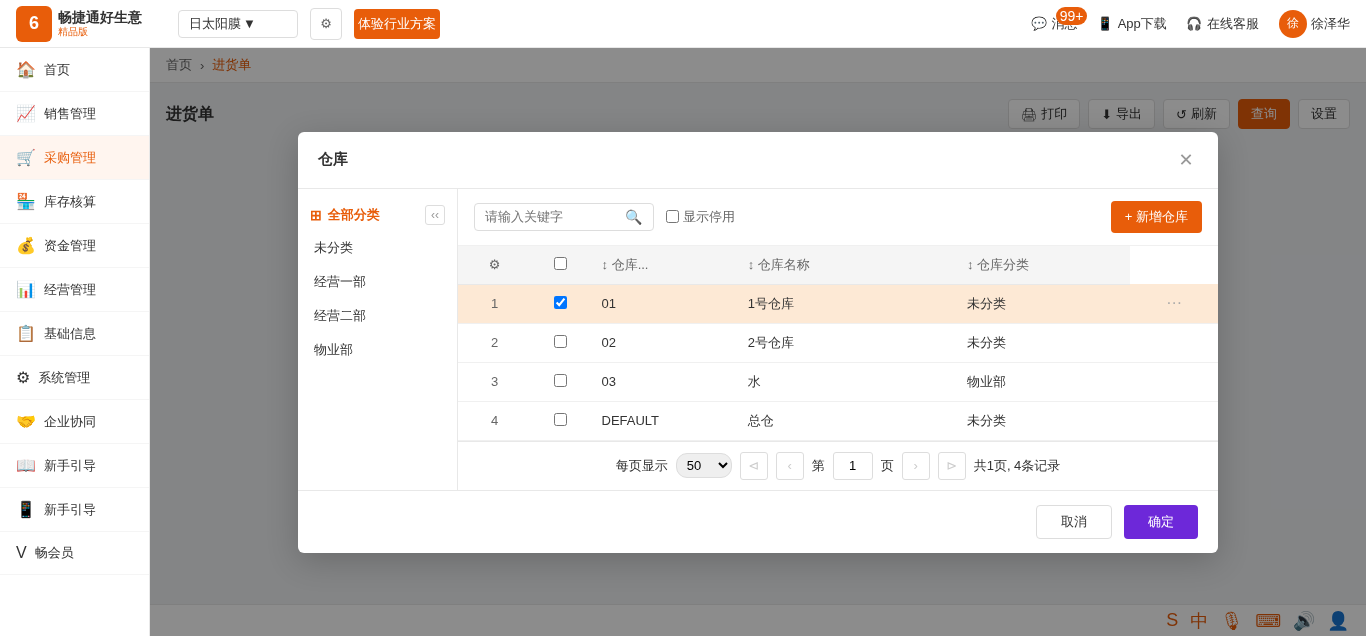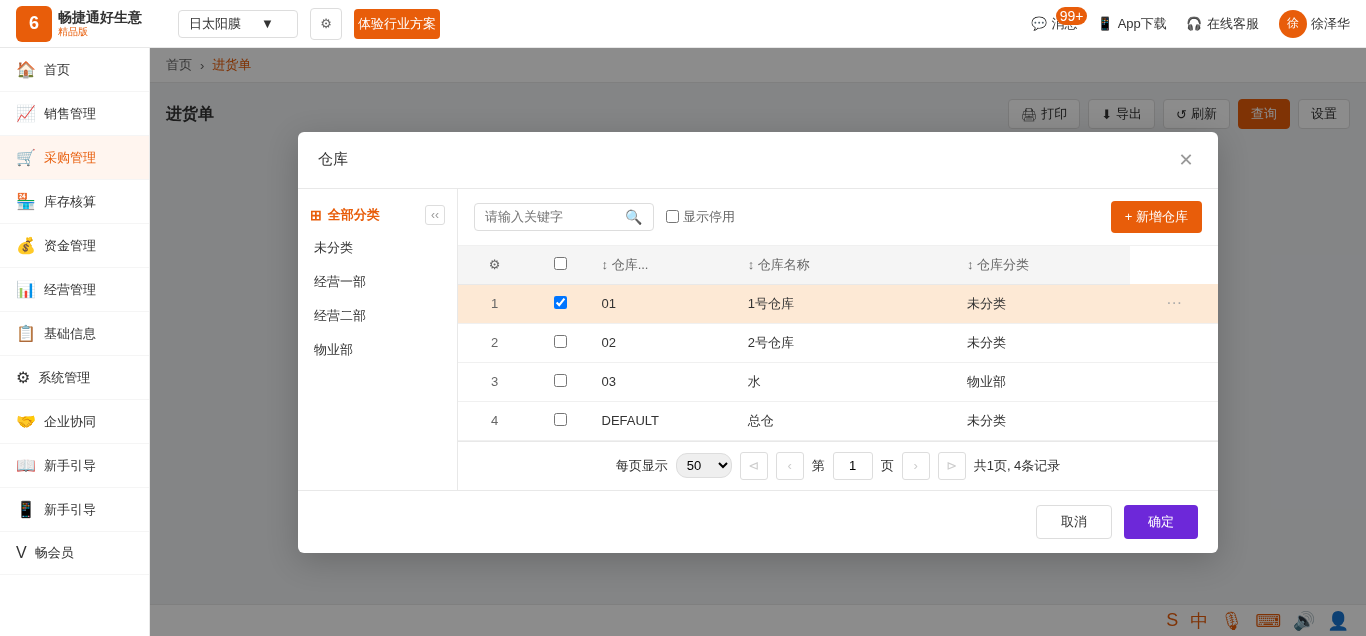--- a/index.html
+++ b/index.html
@@ -27,21 +27,21 @@
       width: 36px; height: 36px;
       background: #e85d0a;
       border-radius: 6px;
       display: flex; align-items: center; justify-content: center;
       color: #fff; font-weight: bold; font-size: 18px;
     }
     .logo-text { display: flex; flex-direction: column; line-height: 1.2; }
     .logo-main { font-size: 14px; color: #333; font-weight: bold; }
     .logo-sub { font-size: 10px; color: #e85d0a; }
     .store-selector {
-      display: flex; align-items: center; gap: 20px;
+      display: flex; align-items: center; gap: 2px;
       border: 1px solid #ddd; border-radius: 4px;
       padding: 4px 10px; cursor: pointer; min-width: 120px;
       color: #333;
     }
     .gear-btn {
       width: 32px; height: 32px;
       border: 1px solid #ddd; border-radius: 4px;
       display: flex; align-items: center; justify-content: center;
       cursor: pointer; color: #666;
     }
@@ -133,21 +133,21 @@
       width: 920px;
       max-height: 560px;
       display: flex; flex-direction: column;
       box-shadow: 0 8px 32px rgba(0,0,0,0.2);
     }
     .dialog-header {
       padding: 16px 20px;
       border-bottom: 1px solid #e8e8e8;
       display: flex; align-items: center; justify-content: space-between;
     }
-    .dialog-title { font-size: 15px; font-weight: normal; color: #333; }
+    .dialog-title { font-size: 15px; font-weight: bold; color: #333; }
     .dialog-close {
       cursor: pointer; color: #999; font-size: 18px;
       width: 24px; height: 24px;
       display: flex; align-items: center; justify-content: center;
     }
 
     .dialog-body {
       display: flex; flex: 1; overflow: hidden;
     }
 

